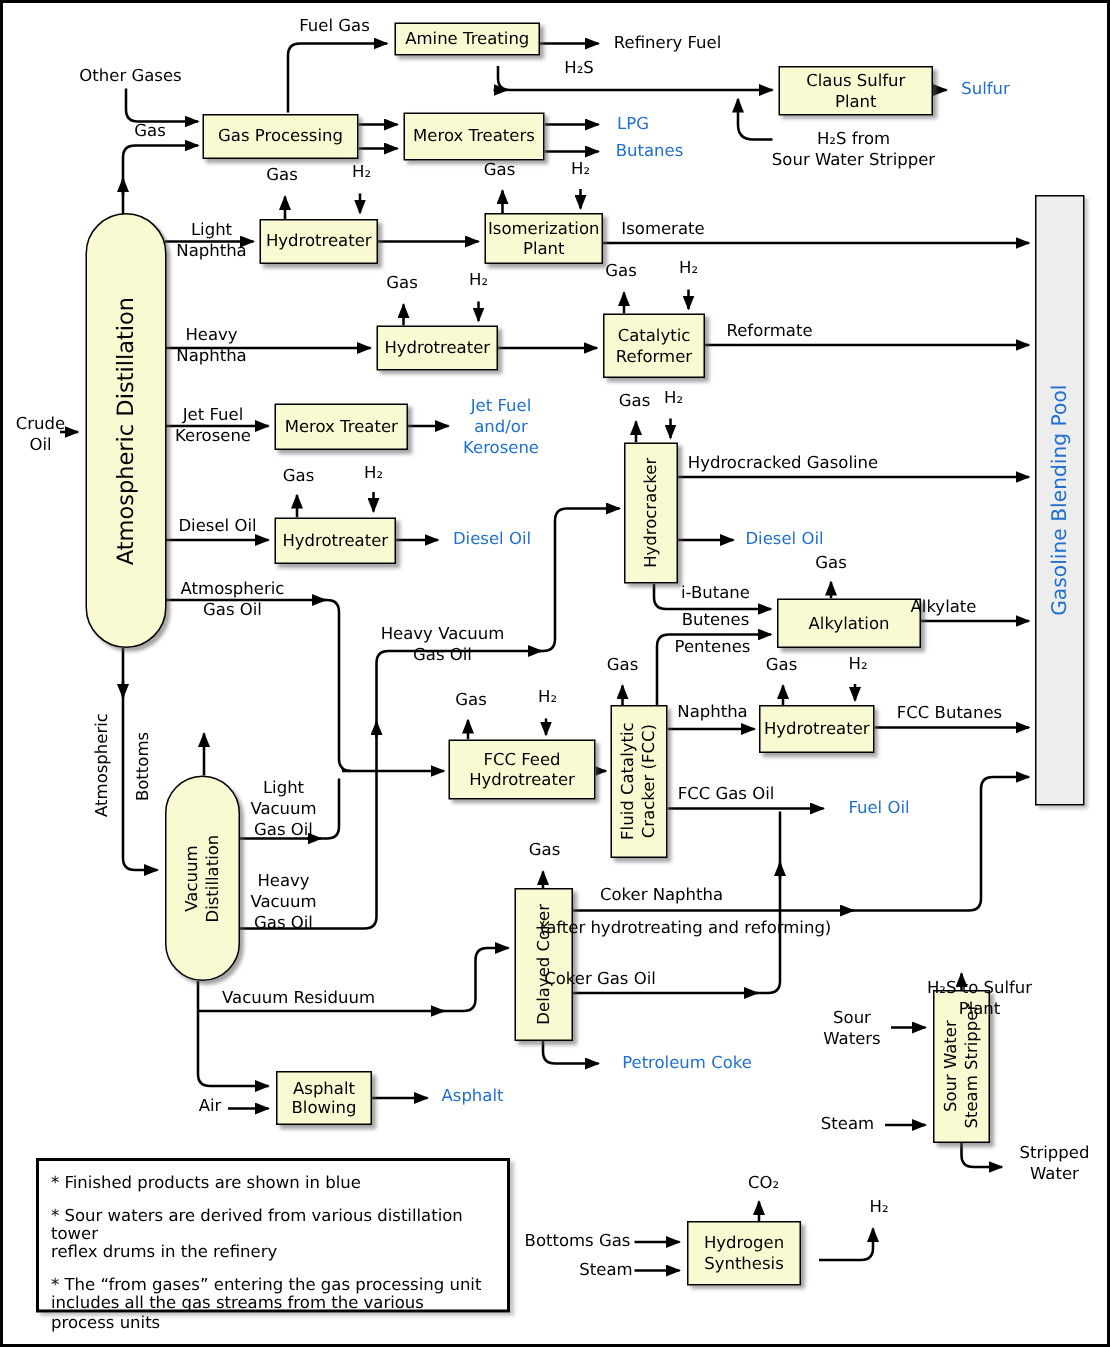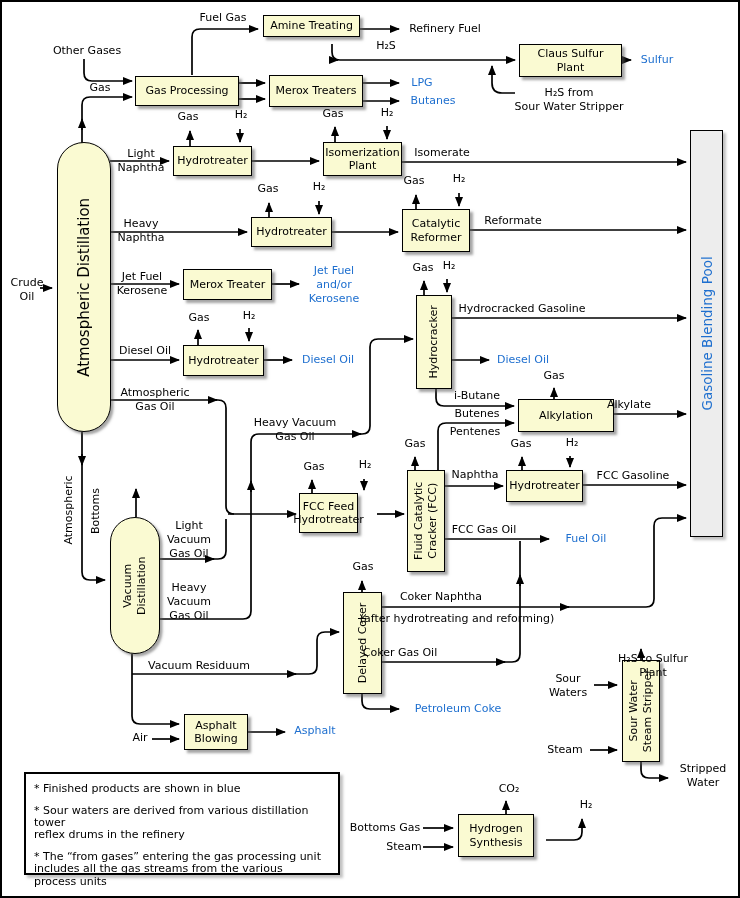--- a/index.html
+++ b/index.html
@@ -145,21 +145,21 @@
 Plant</div>
 <div class="unit" style="left:249px;top:215px;width:81px;height:30px">Hydrotreater</div>
 <div class="unit" style="left:400px;top:207px;width:68px;height:43px">Catalytic
 Reformer</div>
 <div class="unit" style="left:181px;top:267px;width:89px;height:31px">Merox Treater</div>
 <div class="unit" style="left:181px;top:343px;width:81px;height:31px">Hydrotreater</div>
 <div class="unit vbox" style="left:414px;top:293px;width:36px;height:94px">
   <span class="vtext" style="width:90px">Hydrocracker</span>
 </div>
 <div class="unit" style="left:516px;top:397px;width:96px;height:33px">Alkylation</div>
-<div class="unit" style="left:297px;top:491px;width:59px;height:40px">FCC Feed
+<div class="unit" style="left:297px;top:491px;width:98px;height:40px">FCC Feed
 Hydrotreater</div>
 <div class="unit vbox" style="left:405px;top:468px;width:38px;height:102px">
   <span class="vtext" style="width:100px">Fluid Catalytic
 Cracker (FCC)</span>
 </div>
 <div class="unit" style="left:504px;top:468px;width:77px;height:32px">Hydrotreater</div>
 <div class="unit vbox" style="left:341px;top:590px;width:39px;height:102px">
   <span class="vtext" style="width:98px">Delayed Coker</span>
 </div>
 <div class="unit" style="left:182px;top:712px;width:64px;height:36px">Asphalt
@@ -239,21 +239,21 @@
 Gas Oil</div>
 <div class="lbl" style="left:197px;top:664px">Vacuum Residuum</div>
 <div class="lbl" style="left:138px;top:736px">Air</div>
 <div class="lbl blue" style="left:313px;top:729px">Asphalt</div>
 <div class="lbl" style="left:312px;top:465px">Gas</div>
 <div class="lbl" style="left:363px;top:463px">H₂</div>
 <div class="lbl" style="left:413px;top:442px">Gas</div>
 <div class="lbl" style="left:473px;top:473px">Naphtha</div>
 <div class="lbl" style="left:519px;top:442px">Gas</div>
 <div class="lbl" style="left:570px;top:441px">H₂</div>
-<div class="lbl" style="left:631px;top:474px">FCC Gasoline</div>
+<div class="lbl" style="left:631px;top:474px">FCC Butanes</div>
 <div class="lbl" style="left:482px;top:528px">FCC Gas Oil</div>
 <div class="lbl blue" style="left:584px;top:537px">Fuel Oil</div>
 <div class="lbl" style="left:361px;top:565px">Gas</div>
 <div class="lbl" style="left:439px;top:595px">Coker Naphtha</div>
 <div class="lbl" style="left:455px;top:617px">(after hydrotreating and reforming)</div>
 <div class="lbl" style="left:398px;top:651px">Coker Gas Oil</div>
 <div class="lbl blue" style="left:456px;top:707px">Petroleum Coke</div>
 <div class="lbl" style="left:651px;top:664px">H₂S to Sulfur Plant</div>
 <div class="lbl" style="left:566px;top:684px">Sour
 Waters</div>

